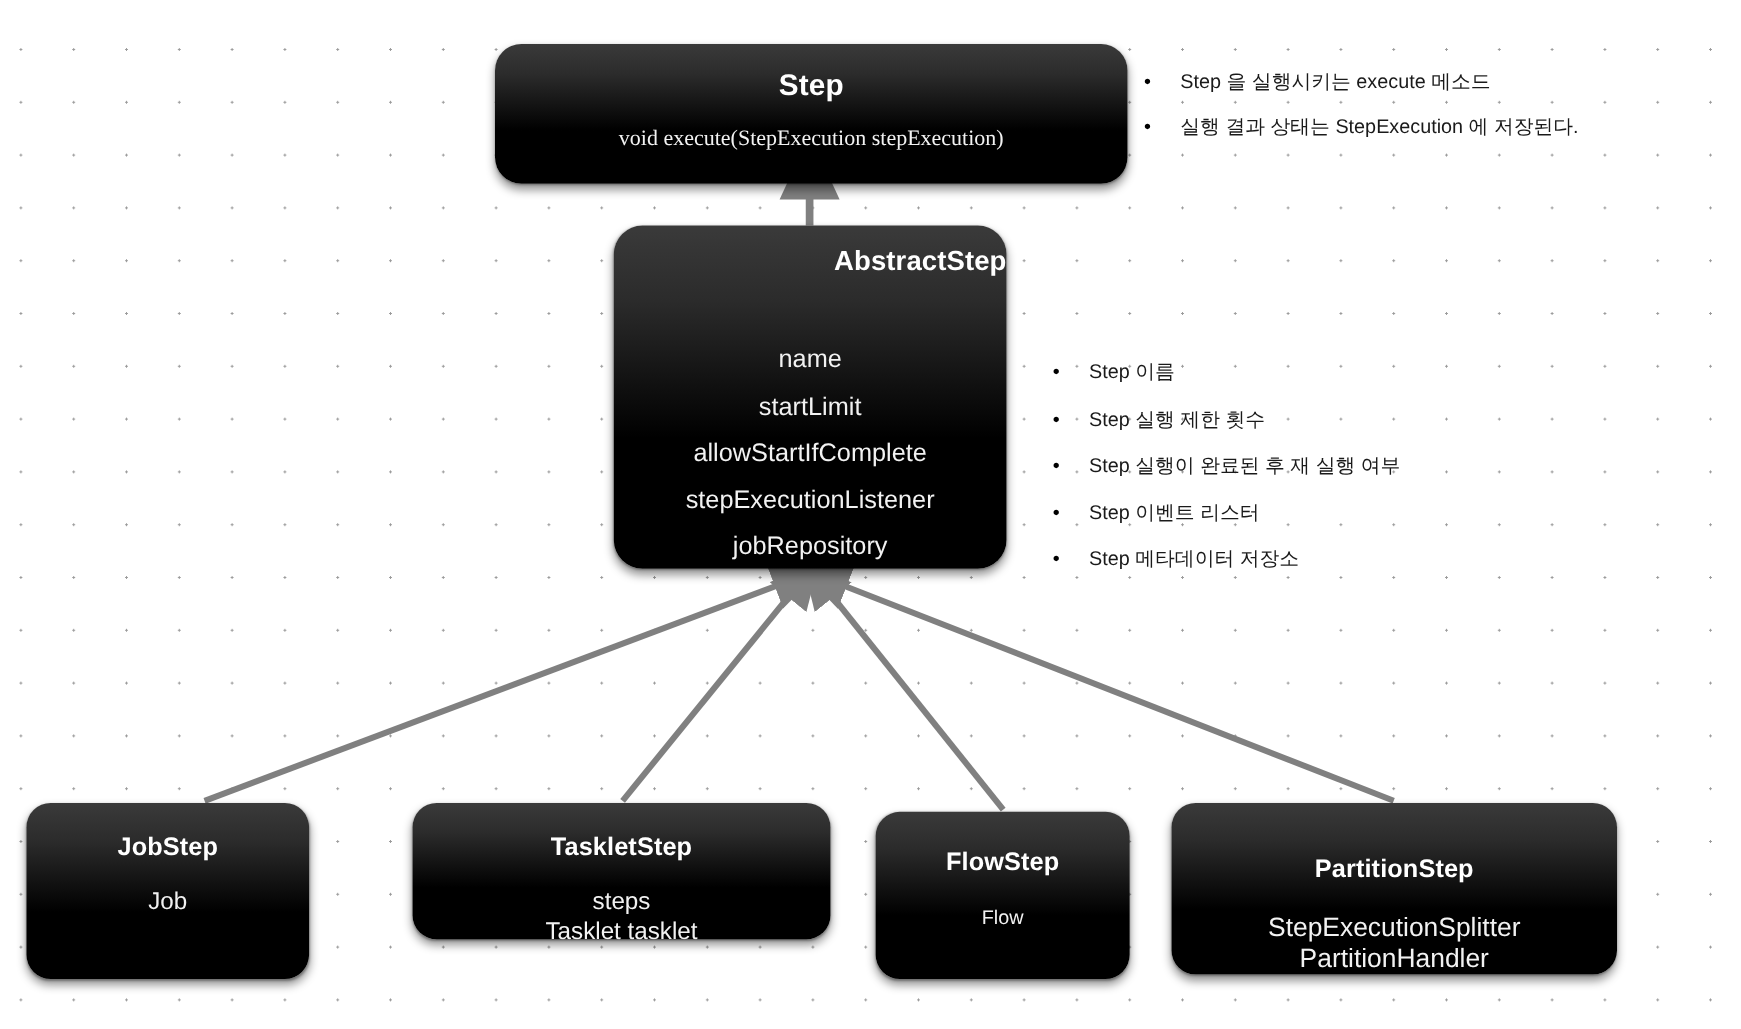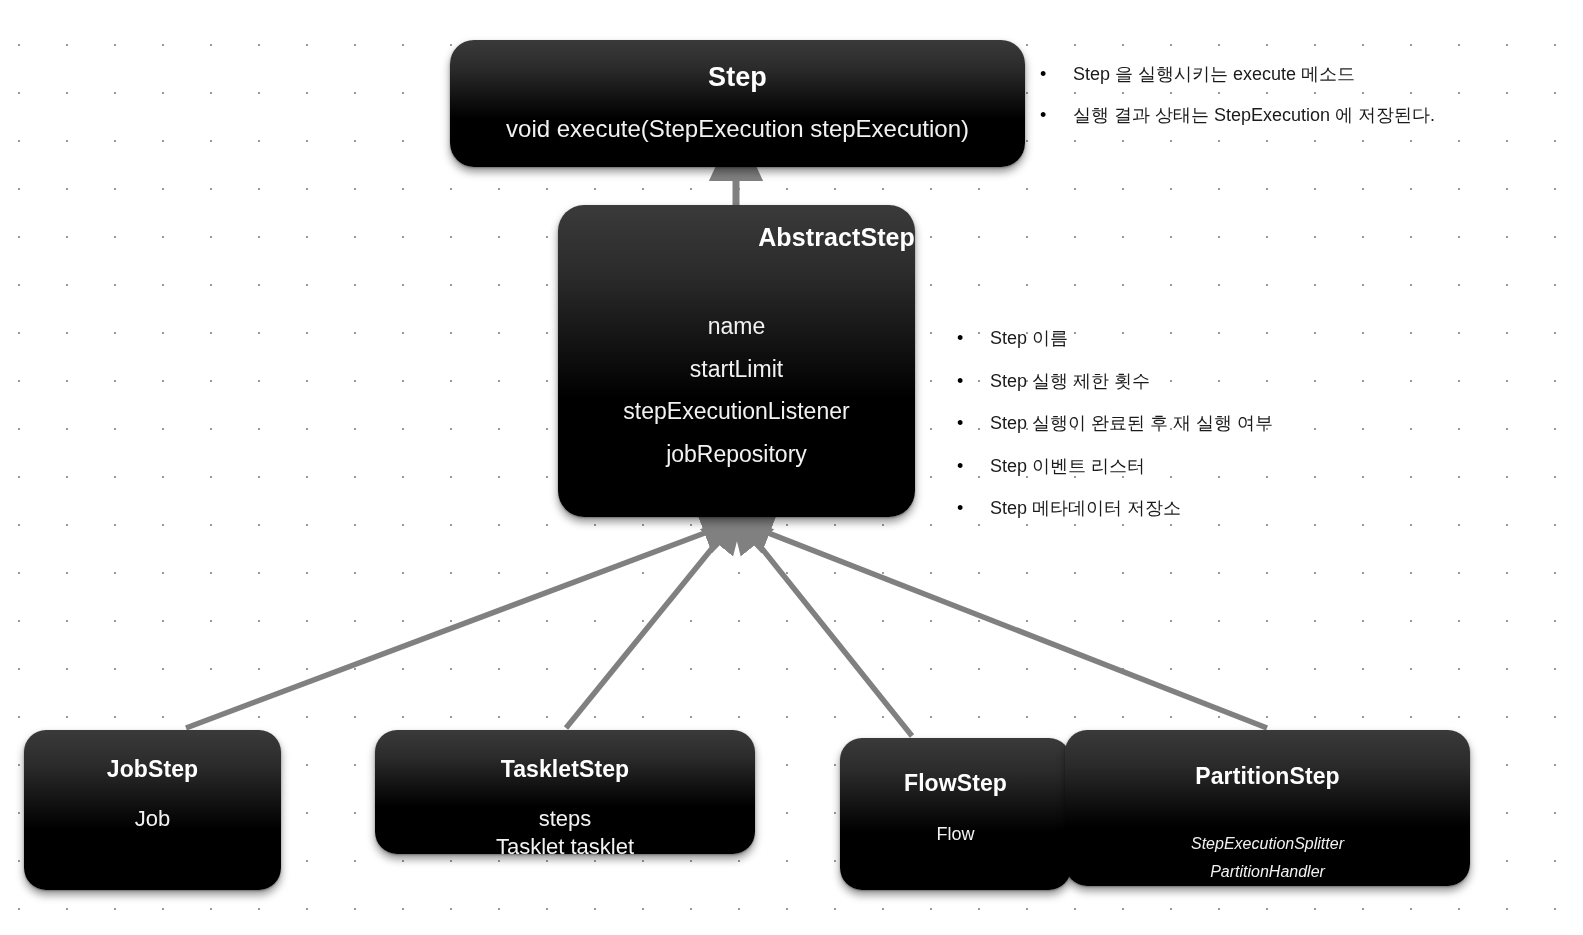--- a/index.html
+++ b/index.html
@@ -61,21 +61,21 @@
   }
 
   
   #node-step {
     left: 450px; top: 18px;
     width: 575px; height: 127px;
     border-radius: 24px;
     margin-top: 22px;
   }
   #node-step .title { font-size: 27px; margin-top: 22px; }
-  #node-step .members { margin-top: 22px; font-size: 24px; }
+  #node-step .members { margin-top: 22px; font-size: 20px; font-family: Liberation Serif, serif; }
 
   
   #node-abstractstep {
     left: 558px; top: 205px;
     width: 357px; height: 312px;
     border-radius: 26px;
   }
   #node-abstractstep .title { font-size: 25px; margin-top: 18px; text-align: right; }
   #node-abstractstep .members { margin-top: 53px; font-size: 23px; line-height: 42.5px; }
 
@@ -88,32 +88,32 @@
   #node-jobstep .members { margin-top: 22px; font-size: 22px; line-height: 28px; }
 
   #node-taskletstep {
     left: 375px; top: 730px;
     width: 380px; height: 124px;
   }
   #node-taskletstep .title { font-size: 23px; margin-top: 26px; }
   #node-taskletstep .members { margin-top: 22px; font-size: 22px; line-height: 28px; }
 
   #node-flowstep {
-    left: 840px; top: 738px;
+    left: 796px; top: 738px;
     width: 231px; height: 152px;
   }
   #node-flowstep .title { font-size: 23px; margin-top: 32px; }
   #node-flowstep .members { margin-top: 23px; font-size: 18px; line-height: 28px; }
 
   #node-partitionstep {
     left: 1065px; top: 730px;
     width: 405px; height: 156px; justify-content: flex-end;
   }
   #node-partitionstep .title { font-size: 23px; margin-top: 26px; }
-  #node-partitionstep .members { margin-top: 40px; font-size: 16px; line-height: 28px; font-style: italic; }
+  #node-partitionstep .members { margin-top: 27px; font-size: 24px; line-height: 28px; }
 
   
   .annot {
     position: absolute;
     color: #1a1a1a;
   }
   .annot .row {
     display: flex;
     align-items: baseline;
     white-space: nowrap;
@@ -167,20 +167,21 @@
     <div class="members">
       <span class="m">void execute(StepExecution stepExecution)</span>
     </div>
   </div>
 
   <div class="node" id="node-abstractstep">
     <div class="title">AbstractStep</div>
     <div class="members">
       <span class="m">name</span>
       <span class="m">startLimit</span>
+      <span class="m">allowStartIfComplete</span>
       <span class="m">stepExecutionListener</span>
       <span class="m">jobRepository</span>
     </div>
   </div>
 
   <div class="node" id="node-jobstep">
     <div class="title">JobStep</div>
     <div class="members">
       <span class="m">Job</span>
     </div>

